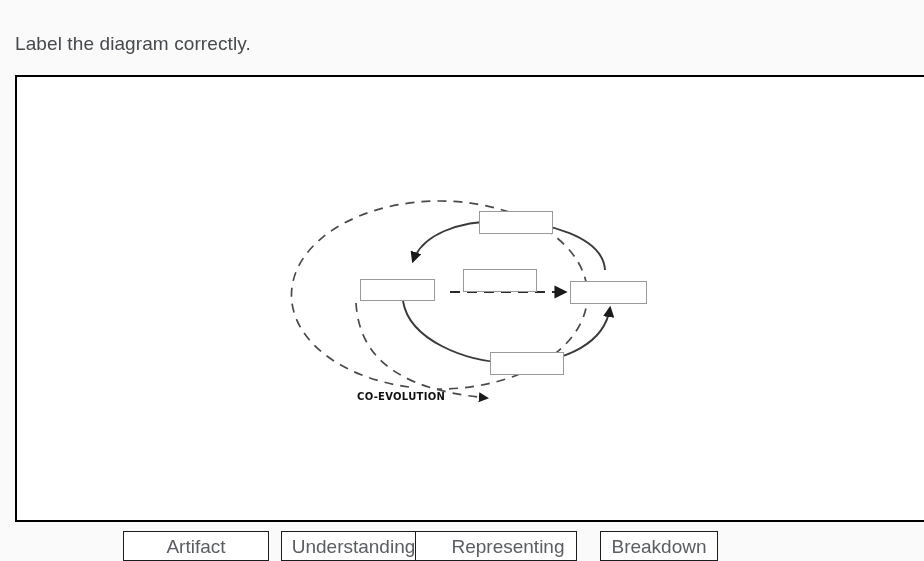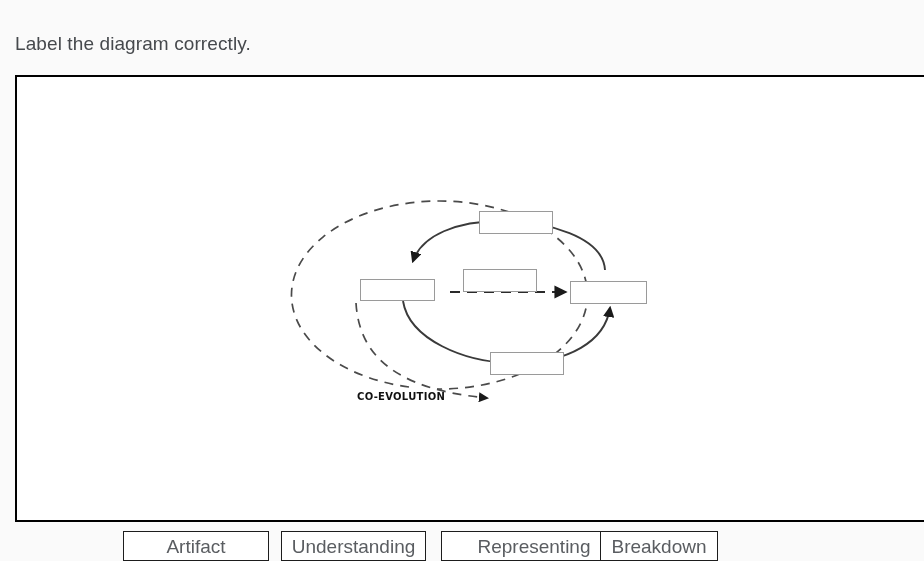--- a/index.html
+++ b/index.html
@@ -110,21 +110,21 @@
     color: #5a5d61;
     text-align: center;
     line-height: 30px;
     white-space: nowrap;
     overflow: hidden;
     cursor: pointer;
     padding: 0;
   }
   .opt-0 { left: 123px; width: 146px; }
   .opt-1 { left: 281px; width: 145px; }
-  .opt-2 { left: 441px; width: 162px; padding-left: 24px; }
+  .opt-2 { left: 415px; width: 162px; padding-left: 24px; }
   .opt-3 { left: 600px; width: 118px; }
   .opt-4 { left: 757px; width: 161px; }
 </style>
 </head>
 <body>
 
 <div class="prompt-bar">
   <div class="prompt-text">Label the diagram correctly.</div>
 </div>
 

